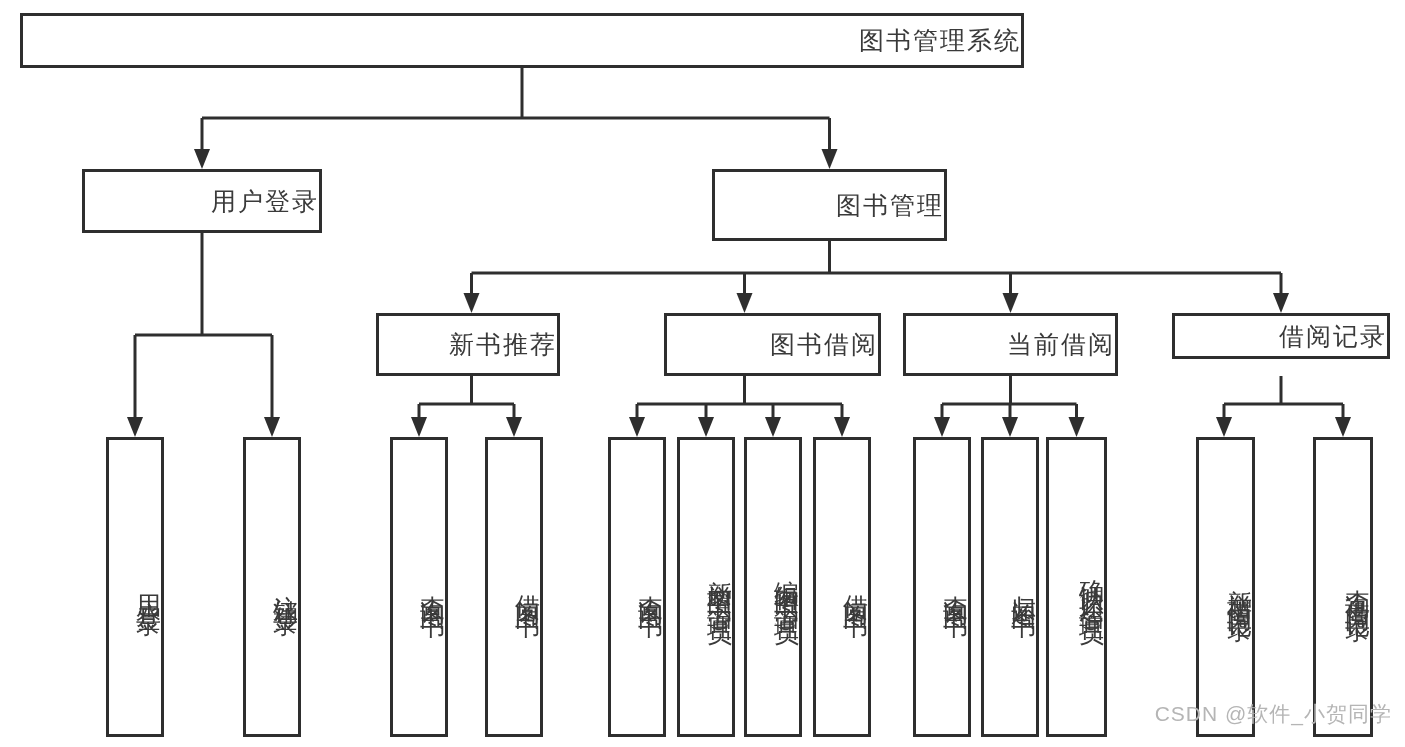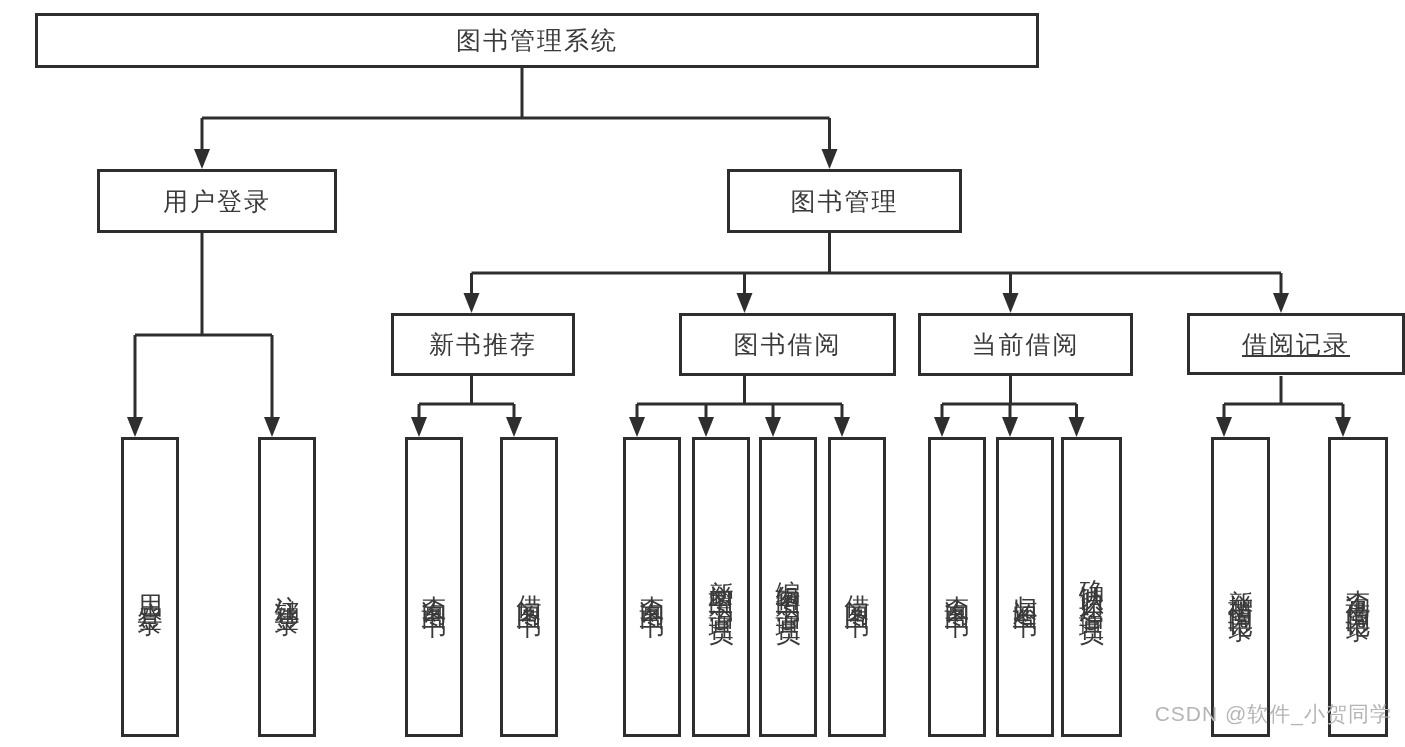--- a/index.html
+++ b/index.html
@@ -27,23 +27,22 @@
     width: 1405px; height: 747px;
     color: var(--line);
   }
 
   .box {
     position: absolute;
     background: var(--box-bg);
     border: 3px solid var(--line);
     display: flex;
     align-items: center;
-    justify-content: center;
+    justify-content: flex-end;
     color: var(--text);
-    margin-left: 15px;
   }
 
   .h-label {
     font-size: 25px;
     letter-spacing: 2px;
     white-space: nowrap;
     color: var(--text);
   }
 
   .leaf { top: 437px; height: 300px; width: 58px; }
@@ -135,34 +134,34 @@
     </g>
   </svg>
 
   <div class="box" style="left:20px; top:13px; width:1004px; height:55px;">
     <span class="h-label">图书管理系统</span>
   </div>
 
   <div class="box" style="left:82px; top:169px; width:240px; height:64px;">
     <span class="h-label">用户登录</span>
   </div>
-  <div class="box" style="left:712px; top:169px; width:235px; height:64px;">
+  <div class="box" style="left:712px; top:169px; width:235px; height:72px;">
     <span class="h-label">图书管理</span>
   </div>
 
   <div class="box" style="left:376px; top:313px; width:184px; height:63px;">
     <span class="h-label">新书推荐</span>
   </div>
   <div class="box" style="left:664px; top:313px; width:217px; height:63px;">
     <span class="h-label">图书借阅</span>
   </div>
   <div class="box" style="left:903px; top:313px; width:215px; height:63px;">
     <span class="h-label">当前借阅</span>
   </div>
-  <div class="box" style="left:1172px; top:313px; width:218px; height:62px;text-decoration:underline;">
+  <div class="box" style="left:1172px; top:313px; width:218px; height:46px;">
     <span class="h-label">借阅记录</span>
   </div>
 
   <div class="box leaf" style="left:106px;">
     <span class="v-label">用户登录</span>
   </div>
   <div class="box leaf" style="left:243px;">
     <span class="v-label">注销登录</span>
   </div>
 

